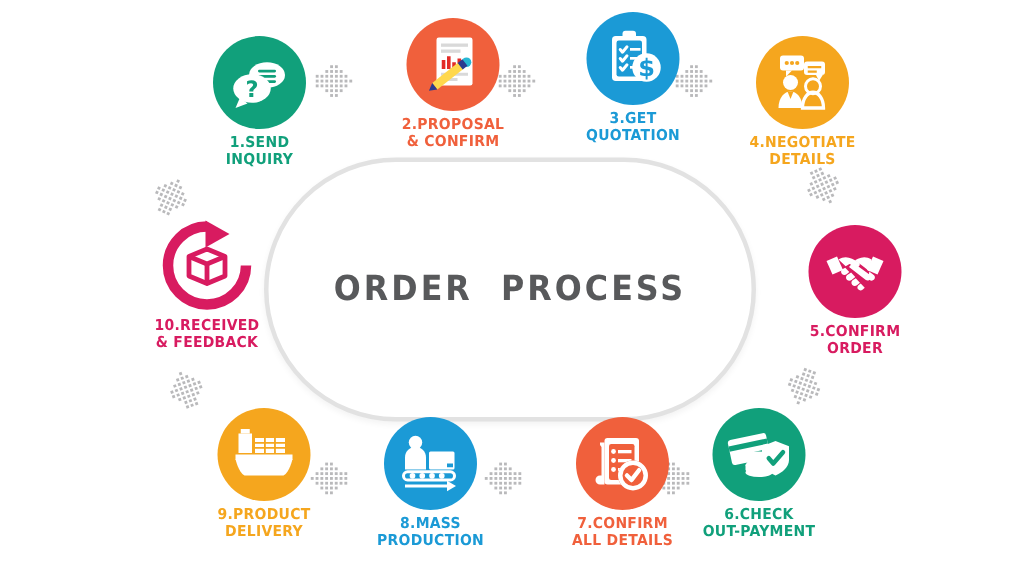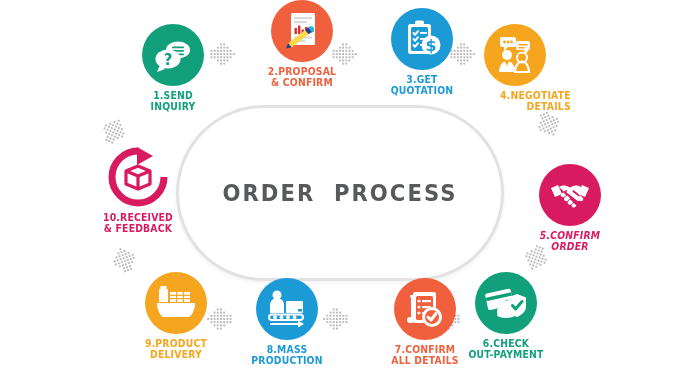--- a/index.html
+++ b/index.html
@@ -463,21 +463,21 @@
         <rect x="19" y="15" width="12" height="1.8" rx="0.9" fill="#11a07b"></rect>
         <rect x="19" y="18.5" width="12" height="1.8" rx="0.9" fill="#11a07b"></rect>
         <ellipse cx="15" cy="24" rx="12.5" ry="9.5" fill="#ffffff"></ellipse>
         <path d="M7 30 l-3 7 8-3z" fill="#ffffff"></path>
         <text x="15" y="29.5" font-family="DejaVu Sans, sans-serif" font-size="15" font-weight="700" fill="#11a07b" text-anchor="middle">?</text>
       </svg>
         </div>
         <div class="label" style="color: rgb(17, 160, 123);">1.SEND
 INQUIRY</div>
       </div>
-      <div class="node" style="left: 242px; top: 0;">
+      <div class="node" style="left: 242px; top: 12px;">
         <div class="circle" style="background: rgb(240, 96, 60);">
           <svg class="ico" width="44" height="44" viewBox="0 0 44 44">
         <rect x="11" y="4" width="24" height="32" rx="1.5" fill="#ffffff"></rect>
         <rect x="14" y="8" width="18" height="2.2" fill="#d9d9d9"></rect>
         <rect x="14" y="12" width="13" height="2.2" fill="#d9d9d9"></rect>
         <rect x="14" y="27.5" width="18" height="2" fill="#d9d9d9"></rect>
         <rect x="14" y="31" width="11" height="2" fill="#d9d9d9"></rect>
         <rect x="14.5" y="19" width="2.4" height="6" fill="#e32b26"></rect>
         <rect x="18" y="16.5" width="2.4" height="8.5" fill="#e32b26"></rect>
         <rect x="21.5" y="20.5" width="2.4" height="4.5" fill="#e32b26"></rect>
@@ -507,21 +507,21 @@
         <rect x="19" y="14" width="7" height="1.8" fill="#ffffff"></rect>
         <rect x="19" y="20" width="7" height="1.8" fill="#ffffff"></rect>
         <rect x="19" y="26" width="7" height="1.8" fill="#ffffff"></rect>
         <circle cx="30" cy="27" r="9.5" fill="#ffffff"></circle>
         <text x="30" y="32.5" font-family="DejaVu Sans, sans-serif" font-size="16" font-weight="700" fill="#1b9ad6" text-anchor="middle">$</text>
       </svg>
         </div>
         <div class="label" style="color: rgb(27, 154, 214);">3.GET
 QUOTATION</div>
       </div>
-      <div class="node" style="left: 455px; top: 24px; text-align: right;">
+      <div class="node" style="left: 475px; top: 24px;">
         <div class="circle" style="background: rgb(245, 166, 30);">
           <svg class="ico" width="42" height="42" viewBox="0 0 42 42">
         <rect x="6" y="3" width="16" height="10" rx="2" fill="#ffffff"></rect>
         <path d="M10 13 l0 4 4-4z" fill="#ffffff"></path>
         <circle cx="10.5" cy="8" r="1.4" fill="#f5a61e"></circle>
         <circle cx="14" cy="8" r="1.4" fill="#f5a61e"></circle>
         <circle cx="17.5" cy="8" r="1.4" fill="#f5a61e"></circle>
         <rect x="22" y="7" width="14" height="9" rx="2" fill="#ffffff"></rect>
         <path d="M30 16 l2 4 2.5-4z" fill="#ffffff"></path>
         <rect x="24.5" y="10" width="9" height="1.5" fill="#f5a61e"></rect>
@@ -529,21 +529,21 @@
         <circle cx="13" cy="21" r="5" fill="#ffffff"></circle>
         <path d="M5 38 c0-7 4-11 8-11 s8 4 8 11z" fill="#ffffff"></path>
         <path d="M11 27 l2 5 2-5z" fill="#f5a61e"></path>
         <circle cx="28" cy="23.5" r="5" fill="none" stroke="#ffffff" stroke-width="2"></circle>
         <path d="M21 38 c0-6.5 3.5-10.5 7-10.5 s7 4 7 10.5z" fill="none" stroke="#ffffff" stroke-width="2.2"></path>
       </svg>
         </div>
         <div class="label" style="color: rgb(245, 166, 30);">4.NEGOTIATE
 DETAILS</div>
       </div>
-      <div class="node" style="left: 510px; top: 164px; font-style: italic;">
+      <div class="node" style="left: 510px; top: 150px;">
         <div class="circle" style="background: rgb(216, 27, 96);">
           <svg class="ico" width="44" height="40" viewBox="0 0 44 40">
         <g fill="#ffffff">
           <path d="M3 13 l7-3 4 9 -7 3z"></path>
           <path d="M41 13 l-7-3 -4 9 7 3z"></path>
           <path d="M11 12 c3-2 6-2 9-0.5 l4 2 c1 .5 1.5 1.5 1 2.5 -.5 1-1.7 1.3-2.7 .8 l-4-1.8 -2.5 1.5 z"></path>
           <path d="M33 12 c-3-2-6-2-9-.5 l-2 1 6 4.5 c1.5 1.2 3 2.5 4.5 3.8 l2 1.6 c1 .8 1 2.2 .2 3 -.8 .9-2.1 1-3 .2 l-1-.8"></path>
           <path d="M13.5 18.5 c-1 .8-1 2.2-.2 3.1 .8 .9 2.2 1 3.1 .2 l1.8-1.5 -2.7-2.8z"></path>
           <path d="M16.8 22.3 c-1 .8-1 2.3-.2 3.2 .8 .9 2.2 1 3.1 .2 l2.5-2.1 -2.8-3z"></path>
           <path d="M20.4 25.9 c-1 .8-1 2.2-.2 3.1 .8 .9 2.2 1 3.1 .2 l2-1.7 -2.8-3z"></path>
@@ -570,21 +570,21 @@
           <path d="M13 26 v3 a9 3 0 0 0 18 0 v-3z"></path>
           <ellipse cx="22" cy="31" rx="9" ry="3"></ellipse>
         </g>
         <path d="M33 10 l9 3.5 v9 c0 5-4.5 8.5-9 10.5 -4.5-2-9-5.5-9-10.5 v-9z" fill="#ffffff"></path>
         <polyline points="28.5,21.5 31.5,25 38,17.5" fill="none" stroke="#11a07b" stroke-width="3" stroke-linecap="round" stroke-linejoin="round"></polyline>
       </svg>
         </div>
         <div class="label" style="color: rgb(17, 160, 123);">6.CHECK
 OUT-PAYMENT</div>
       </div>
-      <div class="node" style="left: 365px; top: 278px;">
+      <div class="node" style="left: 355px; top: 278px;">
         <div class="circle" style="background: rgb(240, 96, 60);">
           <svg class="ico" width="42" height="42" viewBox="0 0 42 42">
         <path d="M6 7 h3 v28 h-3 a3 3 0 0 1 0-6 h1 v-19 a3 3 0 0 1 -1-3z" fill="#ffffff"></path>
         <rect x="9" y="4" width="23" height="31" rx="2" fill="#ffffff"></rect>
         <rect x="12" y="8" width="17" height="24" rx="1.5" fill="#f0603c"></rect>
         <g fill="#ffffff">
           <circle cx="15" cy="13" r="1.6"></circle>
               <rect x="18" y="12" width="9" height="2.2"></rect>
           <circle cx="15" cy="19" r="1.6"></circle>
               <rect x="18" y="18" width="9" height="2.2"></rect>

